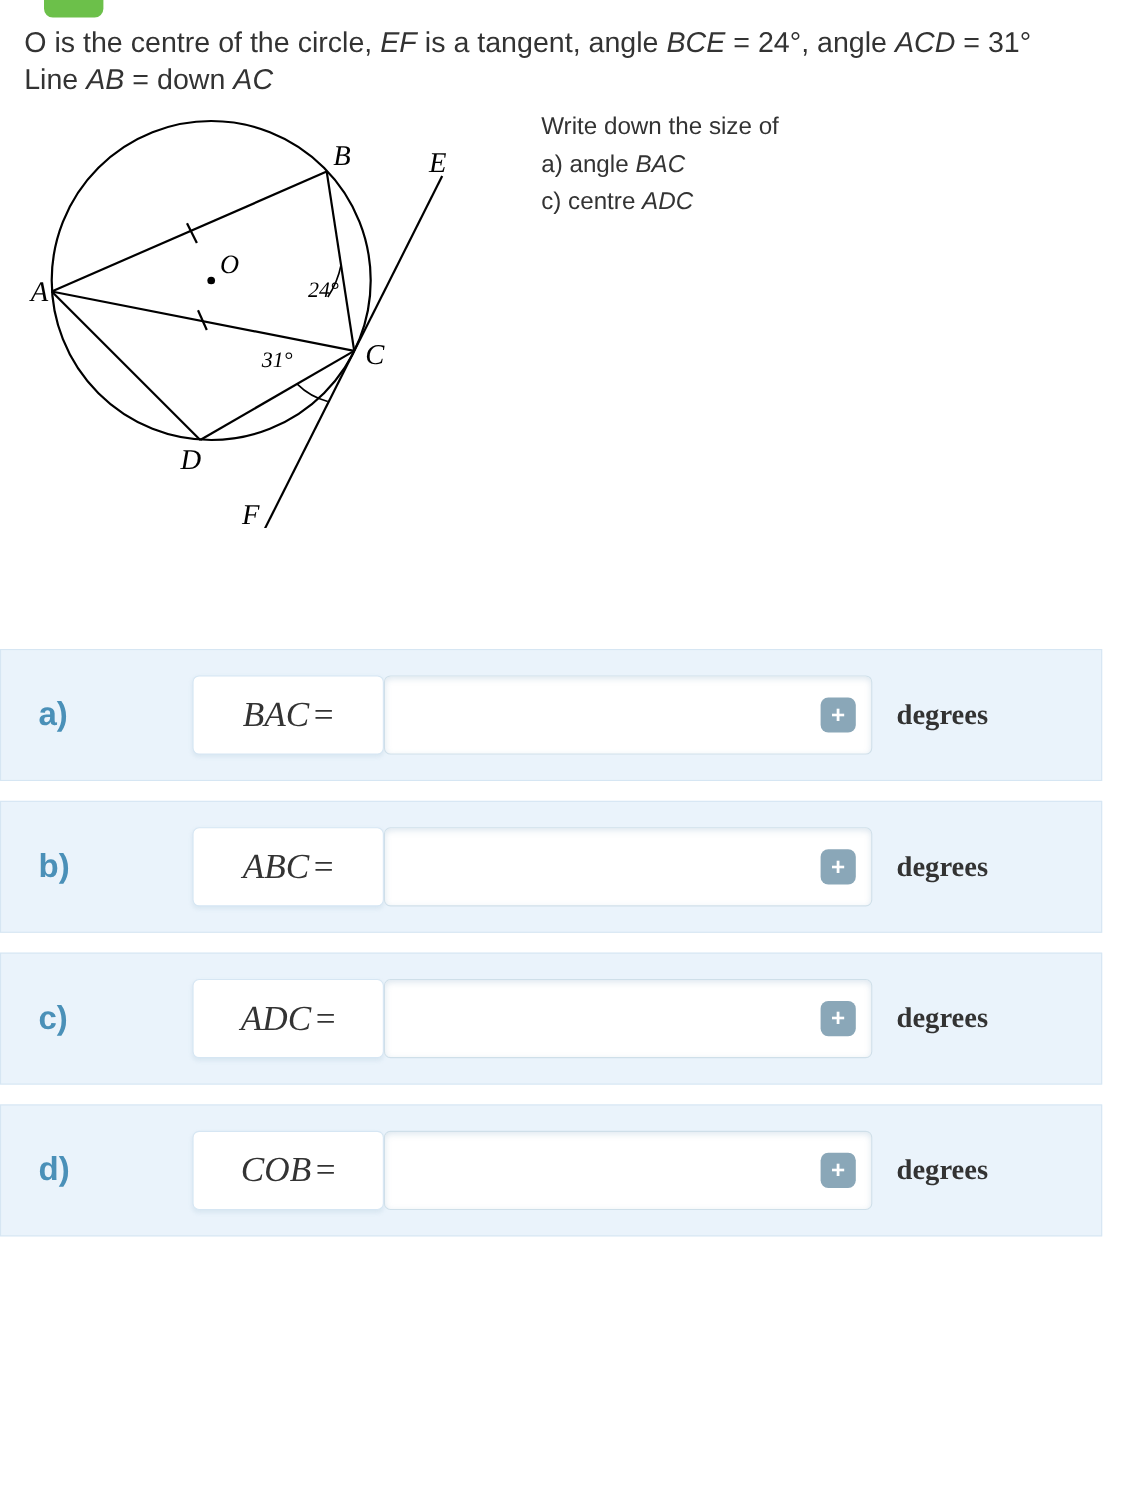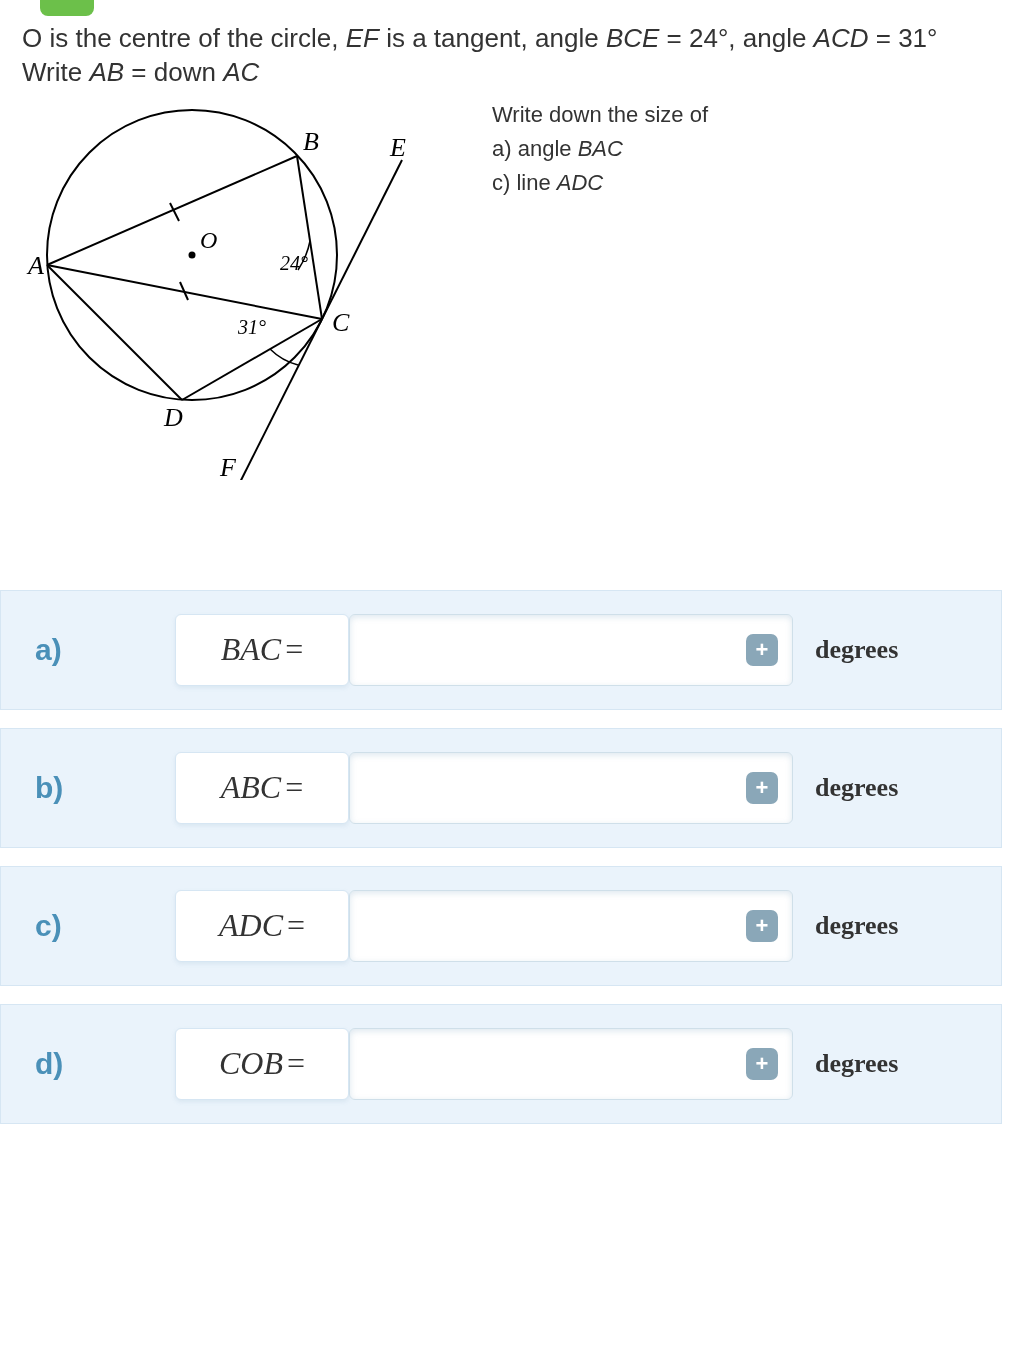--- a/index.html
+++ b/index.html
@@ -109,21 +109,21 @@
   }
   svg text { font-family: "Times New Roman", serif; font-style: italic; }
 </style>
 </head>
 <body>
 
 <div class="green-tab"></div>
 
 <div class="problem-text">
   <span>O is the centre of the circle, </span><span class="it">EF</span><span> is a tangent, angle </span><span class="it">BCE</span><span> = 24°, angle </span><span class="it">ACD</span><span> = 31°</span><br>
-  <span>Write </span><span class="it">AB</span><span> = down </span><span class="it">AC</span>
+  <span>Line </span><span class="it">AB</span><span> = down </span><span class="it">AC</span>
 </div>
 
 <div class="content-row">
   <div class="diagram-area">
     <svg width="410" height="390" viewBox="0 0 410 390">
 
       <circle cx="170" cy="165" r="145" fill="none" stroke="#000" stroke-width="2"></circle>
 
       <circle cx="170" cy="165" r="3.5" fill="#000"></circle>
 
@@ -151,21 +151,21 @@
       <text x="368" y="66" font-size="26">E</text>
       <text x="198" y="386" font-size="26">F</text>
       <text x="178" y="158" font-size="24">O</text>
       <text x="258" y="180" font-size="20" font-style="normal">24°</text>
       <text x="216" y="244" font-size="20" font-style="normal">31°</text>
     </svg>
   </div>
   <div class="prompt-col">
     <div>Write down the size of</div>
     <div><span>a)  angle </span><span class="it">BAC</span></div>
-    <div><span>c)  line </span><span class="it">ADC</span></div>
+    <div><span>c)  centre </span><span class="it">ADC</span></div>
   </div>
 </div>
 
 <div class="answers">
   <div class="answer-row">
     <div class="answer-label">a)</div>
     <div class="angle-box">
         <span>BAC</span>
         <span class="eq"> =</span>
       </div>

